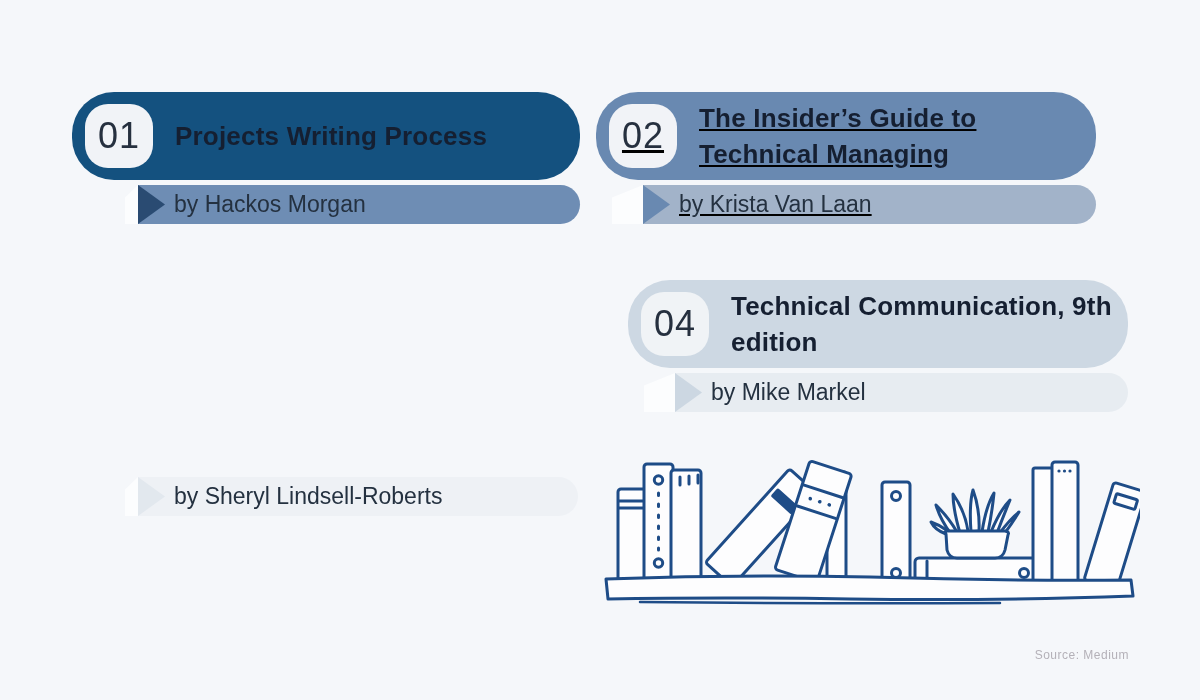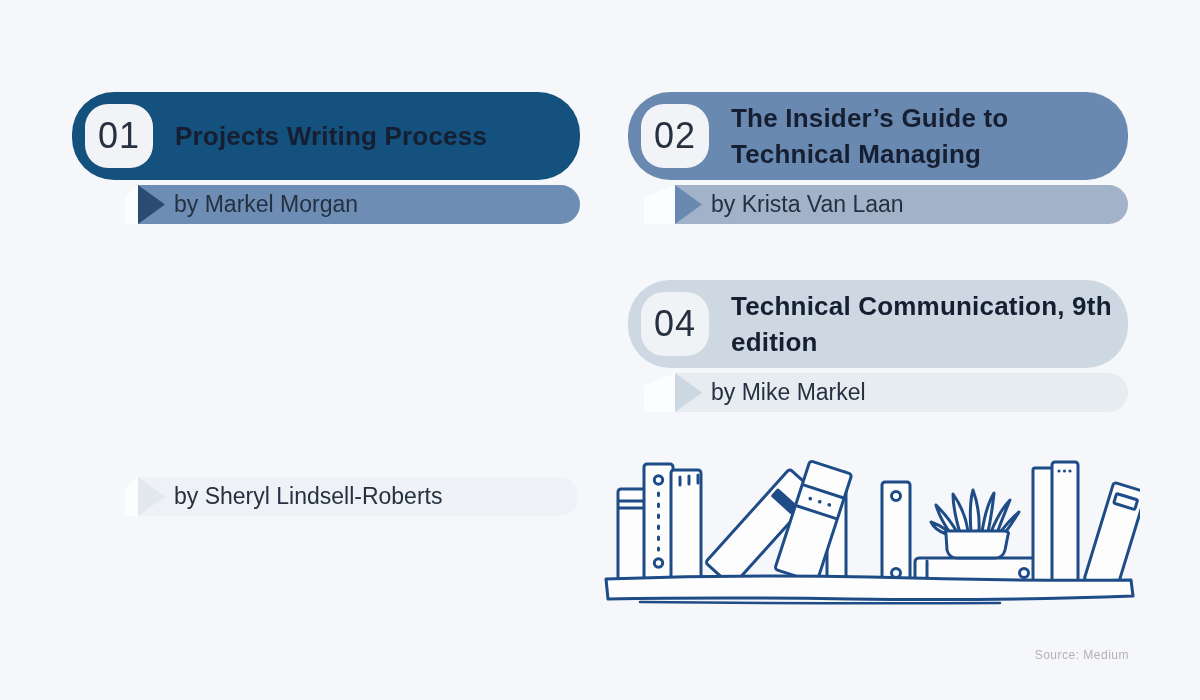--- a/index.html
+++ b/index.html
@@ -11,21 +11,21 @@
     position: relative;
     width: 1200px;
     height: 700px;
     background: #f5f7fa;
     overflow: hidden;
   }
 
   
   .item { position: absolute; }
   .i1 { left: 72px;  top: 92px;  width: 508px; --baroff: 66px; --tabw: 13px; }
-  .i2 { left: 628px; top: 92px;  width: 500px; --baroff: 47px; --tabw: 31px; }
+  .i2 { left: 596px; top: 92px;  width: 500px; text-decoration: underline; --baroff: 47px; --tabw: 31px; }
   .i3 { left: 72px;  top: 280px; width: 506px; --baroff: 66px; --tabw: 13px; }
   .i4 { left: 628px; top: 280px; width: 500px; --baroff: 47px; --tabw: 31px; }
   .i5 { left: 72px;  top: 472px; width: 506px; --baroff: 66px; --tabw: 13px; }
 
   .pill {
     height: 88px;
     border-radius: 42px;
     background: var(--pill);
     display: flex;
     align-items: center;
@@ -117,21 +117,21 @@
 
   <div class="item i1" style="--pill: #14517f; --bar: #6e8db4; --arrow: #2a4b72; --badge: #f1f3f7; --tab: #fcfdfe;">
     <div class="pill">
       <div class="badge">
         <span>01</span>
       </div>
       <div class="title">Projects Writing Process</div>
     </div>
     <div class="bar-row">
       <div class="arrow"></div>
-      <div class="author">by Markel Morgan</div>
+      <div class="author">by Hackos Morgan</div>
     </div>
   </div>
 
   <div class="item i2" style="--pill: #6989b1; --bar: #a2b3c9; --arrow: #6989b1; --badge: #f1f3f7; --tab: #fcfdfe;">
     <div class="pill">
       <div class="badge">
         <span>02</span>
       </div>
       <div class="title">The Insider’s Guide to Technical Managing</div>
     </div>

